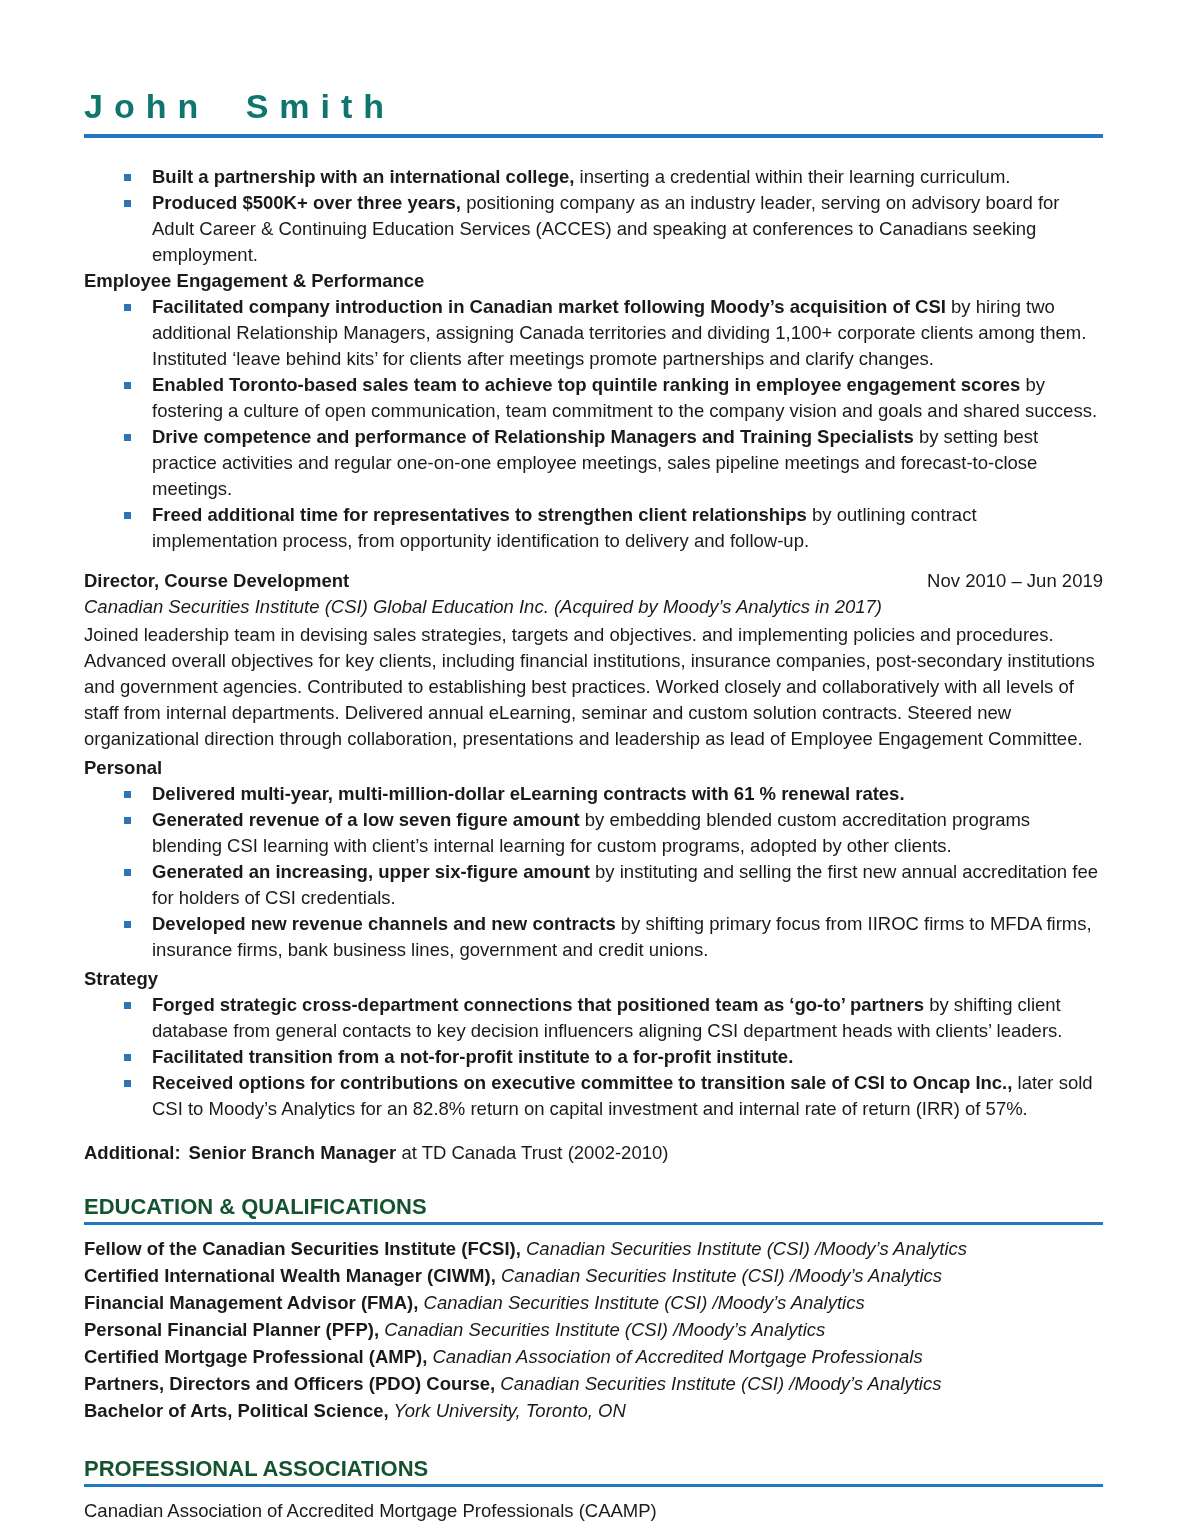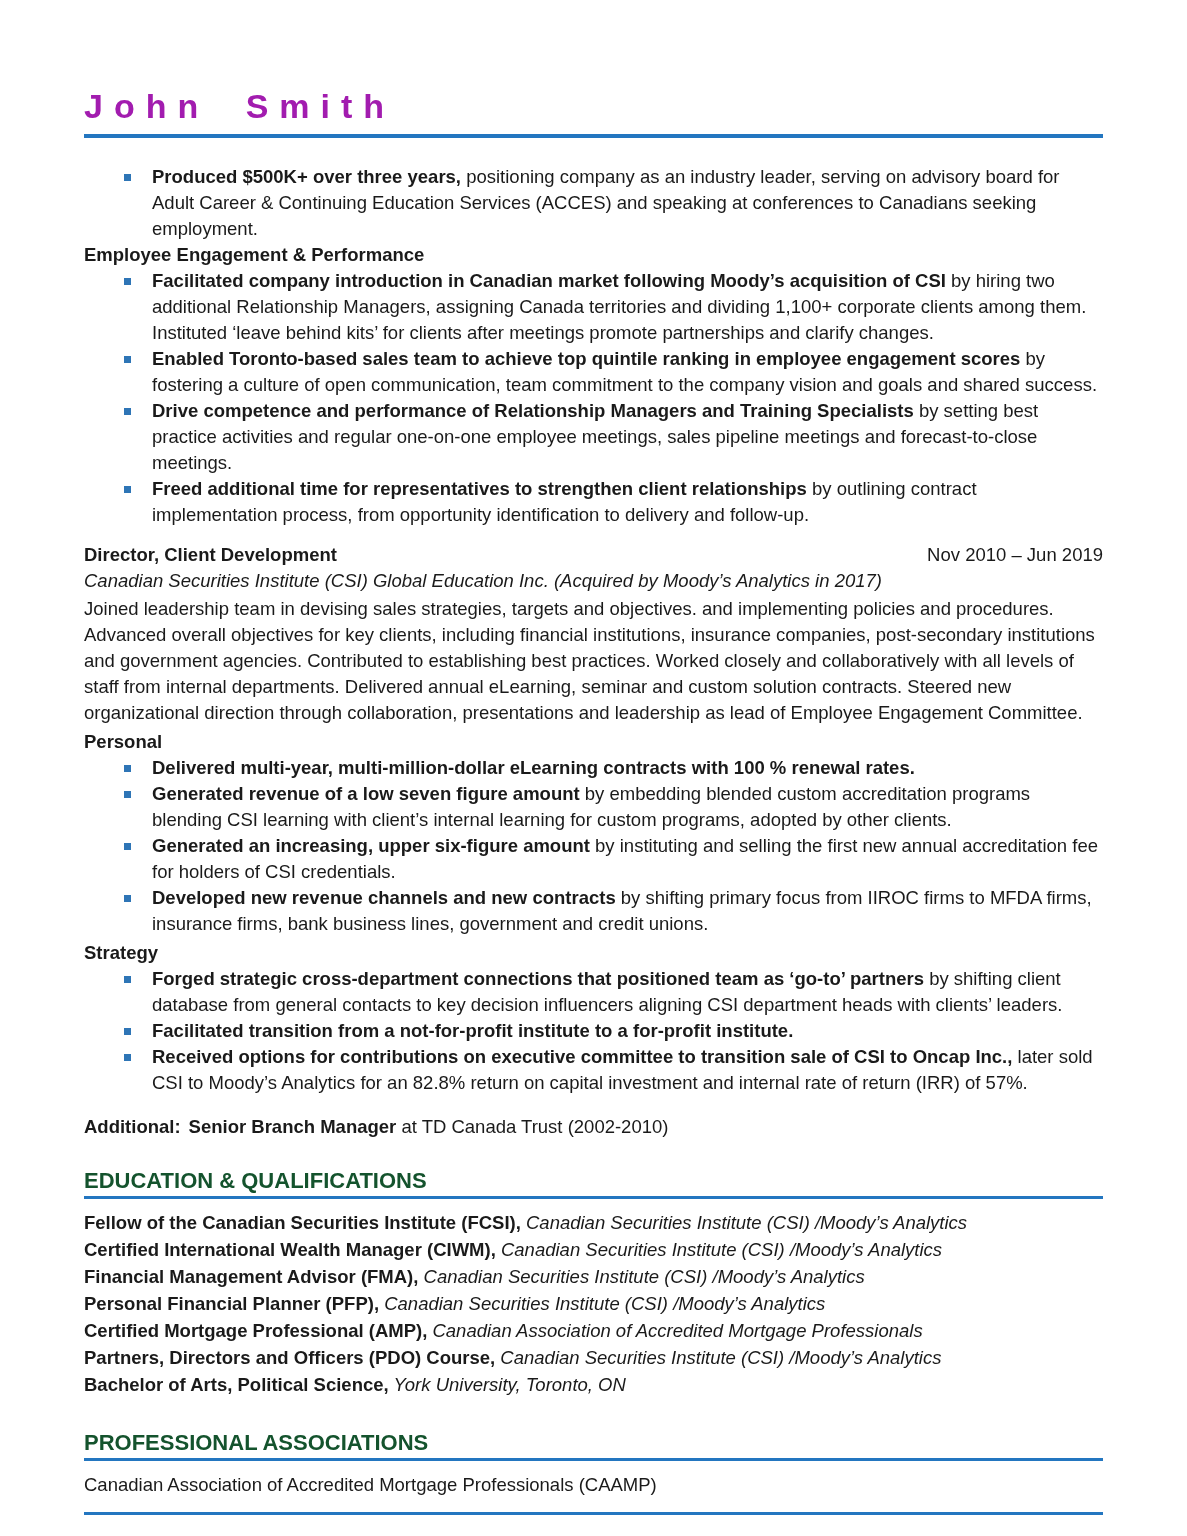--- a/index.html
+++ b/index.html
@@ -15,21 +15,21 @@
     background:#ffffff;
     overflow:hidden;
   }
   h1.name {
     margin:0 0 8px 0;
     font-size:34px;
     line-height:40px;
     font-weight:bold;
     letter-spacing:11px;
     word-spacing:16px;
-    color:#a21caf;
+    color:#0f766e;
   }
   .rule-title { height:4px; background:#2376c0; margin:0 0 26px 0; }
   .rule-section { height:3px; background:#2376c0; margin:2px 0 10px 0; }
   .rule-footer { height:3px; background:#2376c0; margin:14px 0 8px 0; }
 
   ul.bullets { list-style:none; margin:0; padding:0; }
   li.bullet { position:relative; padding-left:68px; }
   .bsq {
     position:absolute; left:40px; top:10px;
     width:7px; height:7px; background:#2e75b6;
@@ -63,42 +63,43 @@
 </style>
 </head>
 <body>
 
 <div class="page">
 
   <h1 class="name">John Smith</h1>
   <div class="rule-title"></div>
 
   <ul class="bullets">
+    <li class="bullet"><span class="bsq"></span><span class="lead">Built a partnership with an international college,</span><span> inserting a credential within their learning curriculum.</span></li>
     <li class="bullet"><span class="bsq"></span><span class="lead">Produced $500K+ over three years,</span><span> positioning company as an industry leader, serving on advisory board for Adult Career &amp; Continuing Education Services (ACCES) and speaking at conferences to Canadians seeking employment.</span></li>
   </ul>
 
   <div class="subhead">Employee Engagement &amp; Performance</div>
 
   <ul class="bullets">
     <li class="bullet"><span class="bsq"></span><span class="lead">Facilitated company introduction in Canadian market following Moody’s acquisition of CSI</span><span> by hiring two additional Relationship Managers, assigning Canada territories and dividing 1,100+ corporate clients among them. Instituted ‘leave behind kits’ for clients after meetings promote partnerships and clarify changes.</span></li>
     <li class="bullet"><span class="bsq"></span><span class="lead">Enabled Toronto-based sales team to achieve top quintile ranking in employee engagement scores</span><span> by fostering a culture of open communication, team commitment to the company vision and goals and shared success.</span></li>
     <li class="bullet"><span class="bsq"></span><span class="lead">Drive competence and performance of Relationship Managers and Training Specialists</span><span> by setting best practice activities and regular one-on-one employee meetings, sales pipeline meetings and forecast-to-close meetings.</span></li>
     <li class="bullet"><span class="bsq"></span><span class="lead">Freed additional time for representatives to strengthen client relationships</span><span> by outlining contract implementation process, from opportunity identification to delivery and follow-up.</span></li>
   </ul>
 
   <div class="job-header">
-    <span class="job-title">Director, Client Development</span>
+    <span class="job-title">Director, Course Development</span>
     <span class="job-dates">Nov 2010 – Jun 2019</span>
   </div>
   <div class="company">Canadian Securities Institute (CSI) Global Education Inc. (Acquired by Moody’s Analytics in 2017)</div>
   <p class="summary">Joined leadership team in devising sales strategies, targets and objectives. and implementing policies and procedures. Advanced overall objectives for key clients, including financial institutions, insurance companies, post-secondary institutions and government agencies. Contributed to establishing best practices. Worked closely and collaboratively with all levels of staff from internal departments. Delivered annual eLearning, seminar and custom solution contracts. Steered new organizational direction through collaboration, presentations and leadership as lead of Employee Engagement Committee.</p>
 
   <div class="subhead group">Personal</div>
   <ul class="bullets">
-    <li class="bullet"><span class="bsq"></span><span class="lead">Delivered multi-year, multi-million-dollar eLearning contracts with 100 % renewal rates.</span><span></span></li>
+    <li class="bullet"><span class="bsq"></span><span class="lead">Delivered multi-year, multi-million-dollar eLearning contracts with 61 % renewal rates.</span><span></span></li>
     <li class="bullet"><span class="bsq"></span><span class="lead">Generated revenue of a low seven figure amount</span><span> by embedding blended custom accreditation programs blending CSI learning with client’s internal learning for custom programs, adopted by other clients.</span></li>
     <li class="bullet"><span class="bsq"></span><span class="lead">Generated an increasing, upper six-figure amount</span><span> by instituting and selling the first new annual accreditation fee for holders of CSI credentials.</span></li>
     <li class="bullet"><span class="bsq"></span><span class="lead">Developed new revenue channels and new contracts</span><span> by shifting primary focus from IIROC firms to MFDA firms, insurance firms, bank business lines, government and credit unions.</span></li>
   </ul>
 
   <div class="subhead group">Strategy</div>
   <ul class="bullets">
     <li class="bullet"><span class="bsq"></span><span class="lead">Forged strategic cross-department connections that positioned team as ‘go-to’ partners</span><span> by shifting client database from general contacts to key decision influencers aligning CSI department heads with clients’ leaders.</span></li>
     <li class="bullet"><span class="bsq"></span><span class="lead">Facilitated transition from a not-for-profit institute to a for-profit institute.</span><span></span></li>
     <li class="bullet"><span class="bsq"></span><span class="lead">Received options for contributions on executive committee to transition sale of CSI to Oncap Inc.,</span><span> later sold CSI to Moody’s Analytics for an 82.8% return on capital investment and internal rate of return (IRR) of 57%.</span></li>

